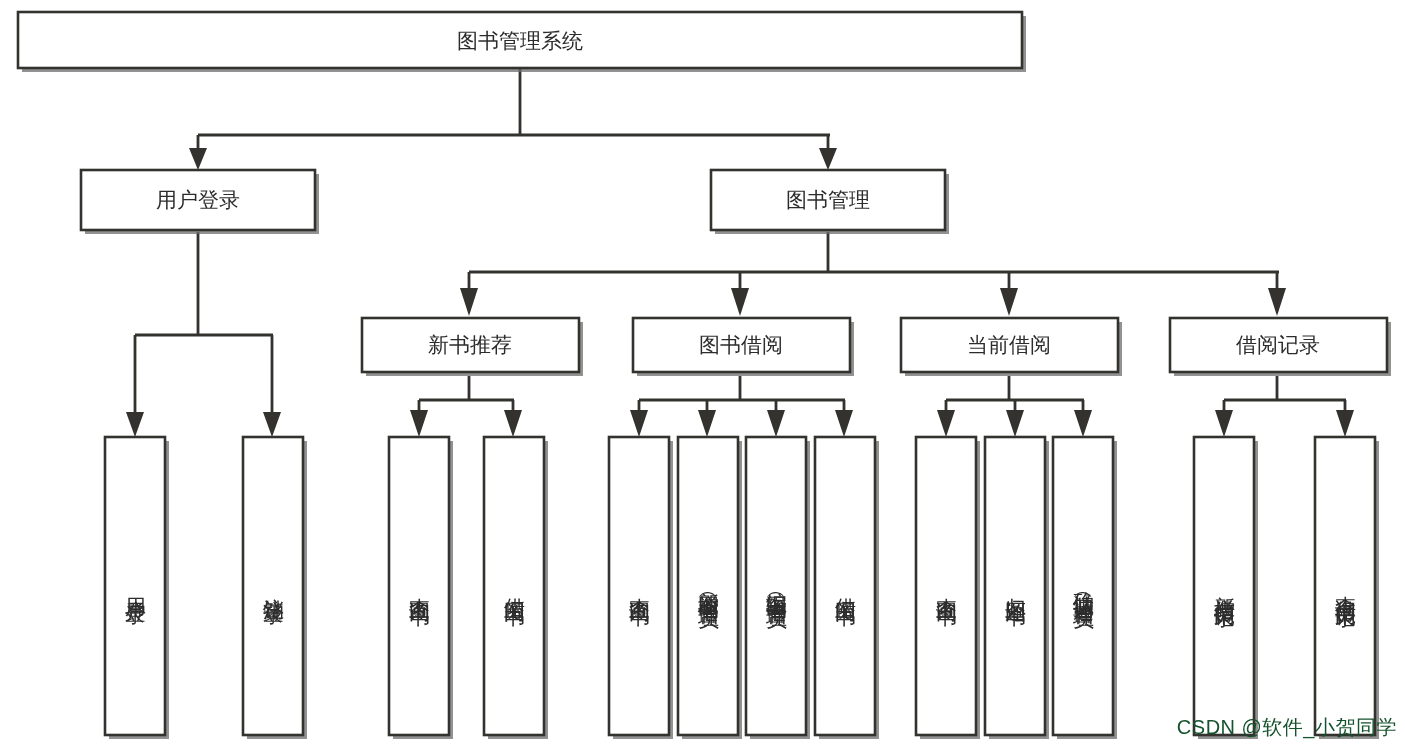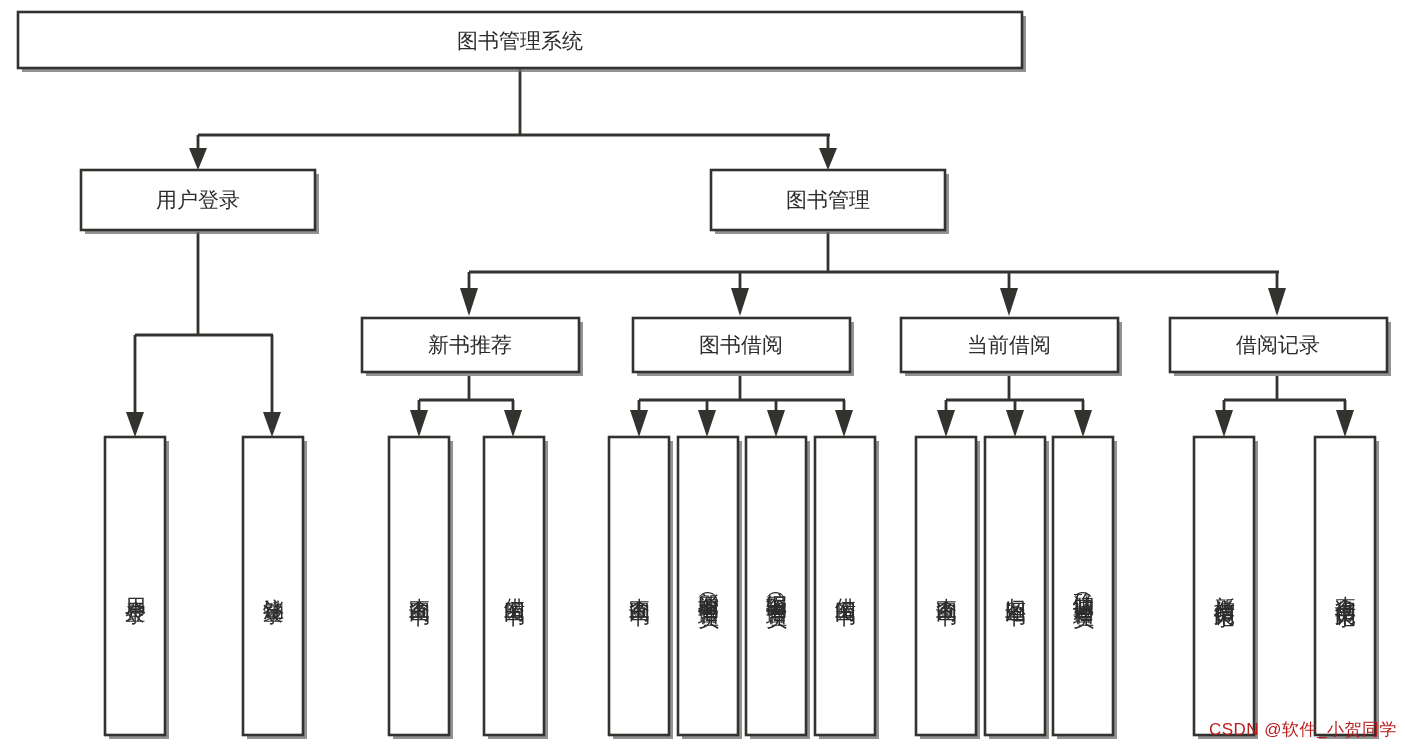--- a/index.html
+++ b/index.html
@@ -66,22 +66,22 @@
     letter-spacing: 2.5px;
     color: #2c2c2c;
     white-space: nowrap;
     pointer-events: none;
   }
   .watermark {
     position: absolute;
     right: 8px;
     bottom: 6px;
     font-family: "Liberation Sans", "DejaVu Sans", sans-serif;
-    font-size: 17px;
-    color: #b91c1c;
+    font-size: 20px;
+    color: #14532d;
     letter-spacing: 0.5px;
     user-select: none;
   }
 </style>
 </head>
 <body>
 
 <div id="diagram-root">
 
   <svg id="tree-svg" viewBox="0 0 1405 747">

